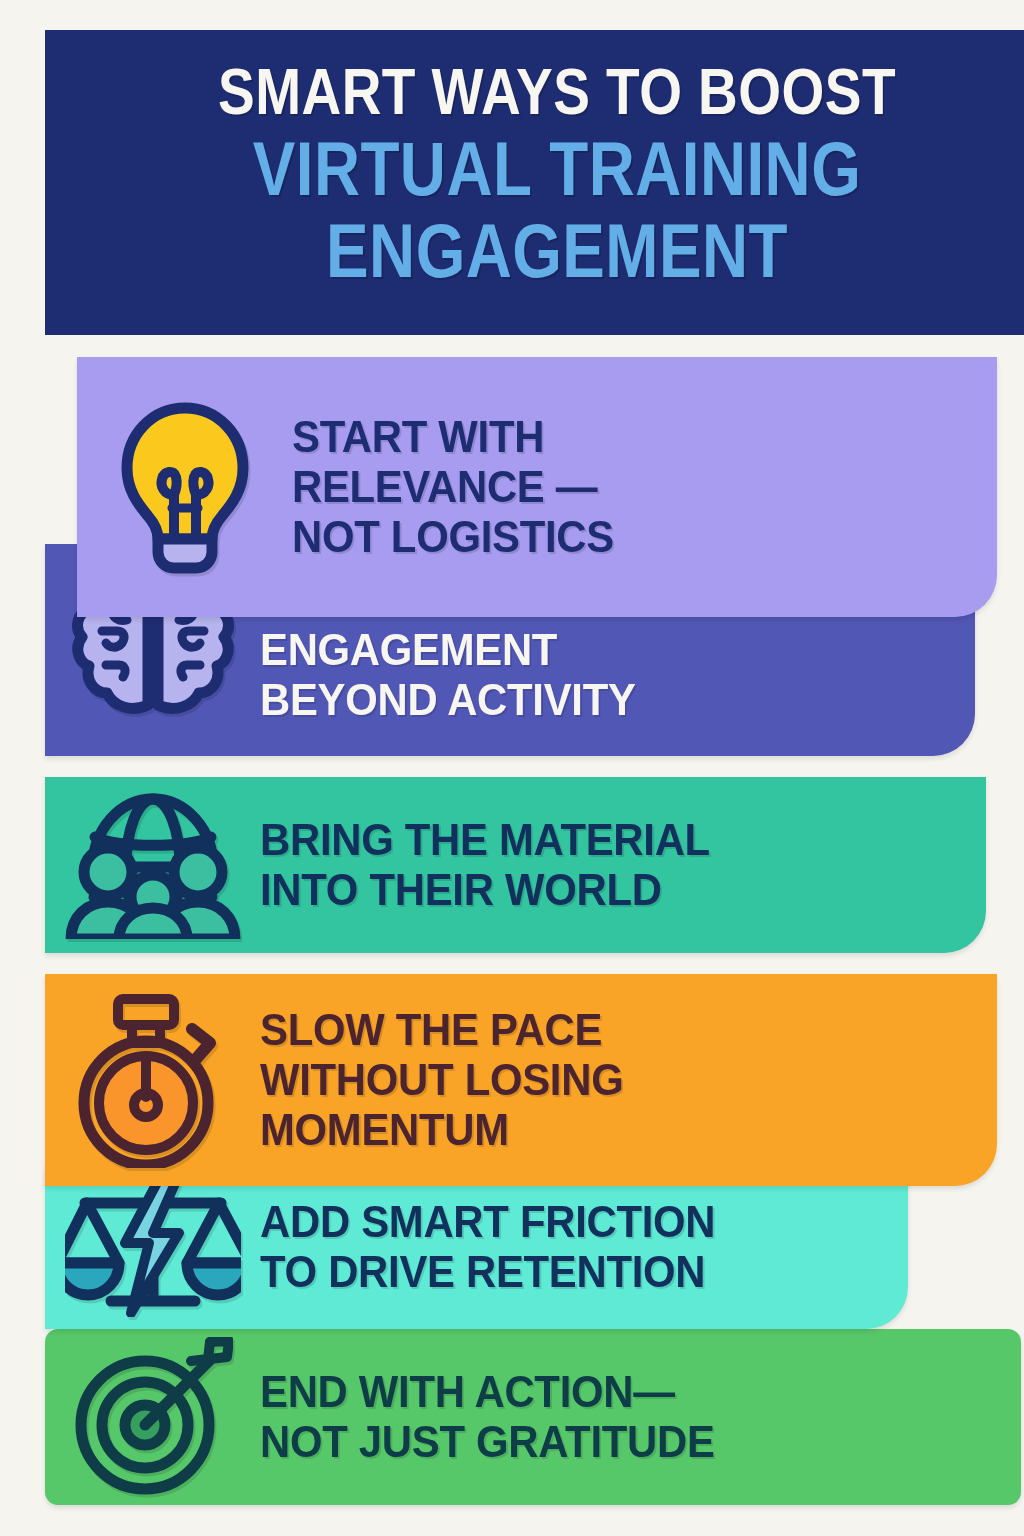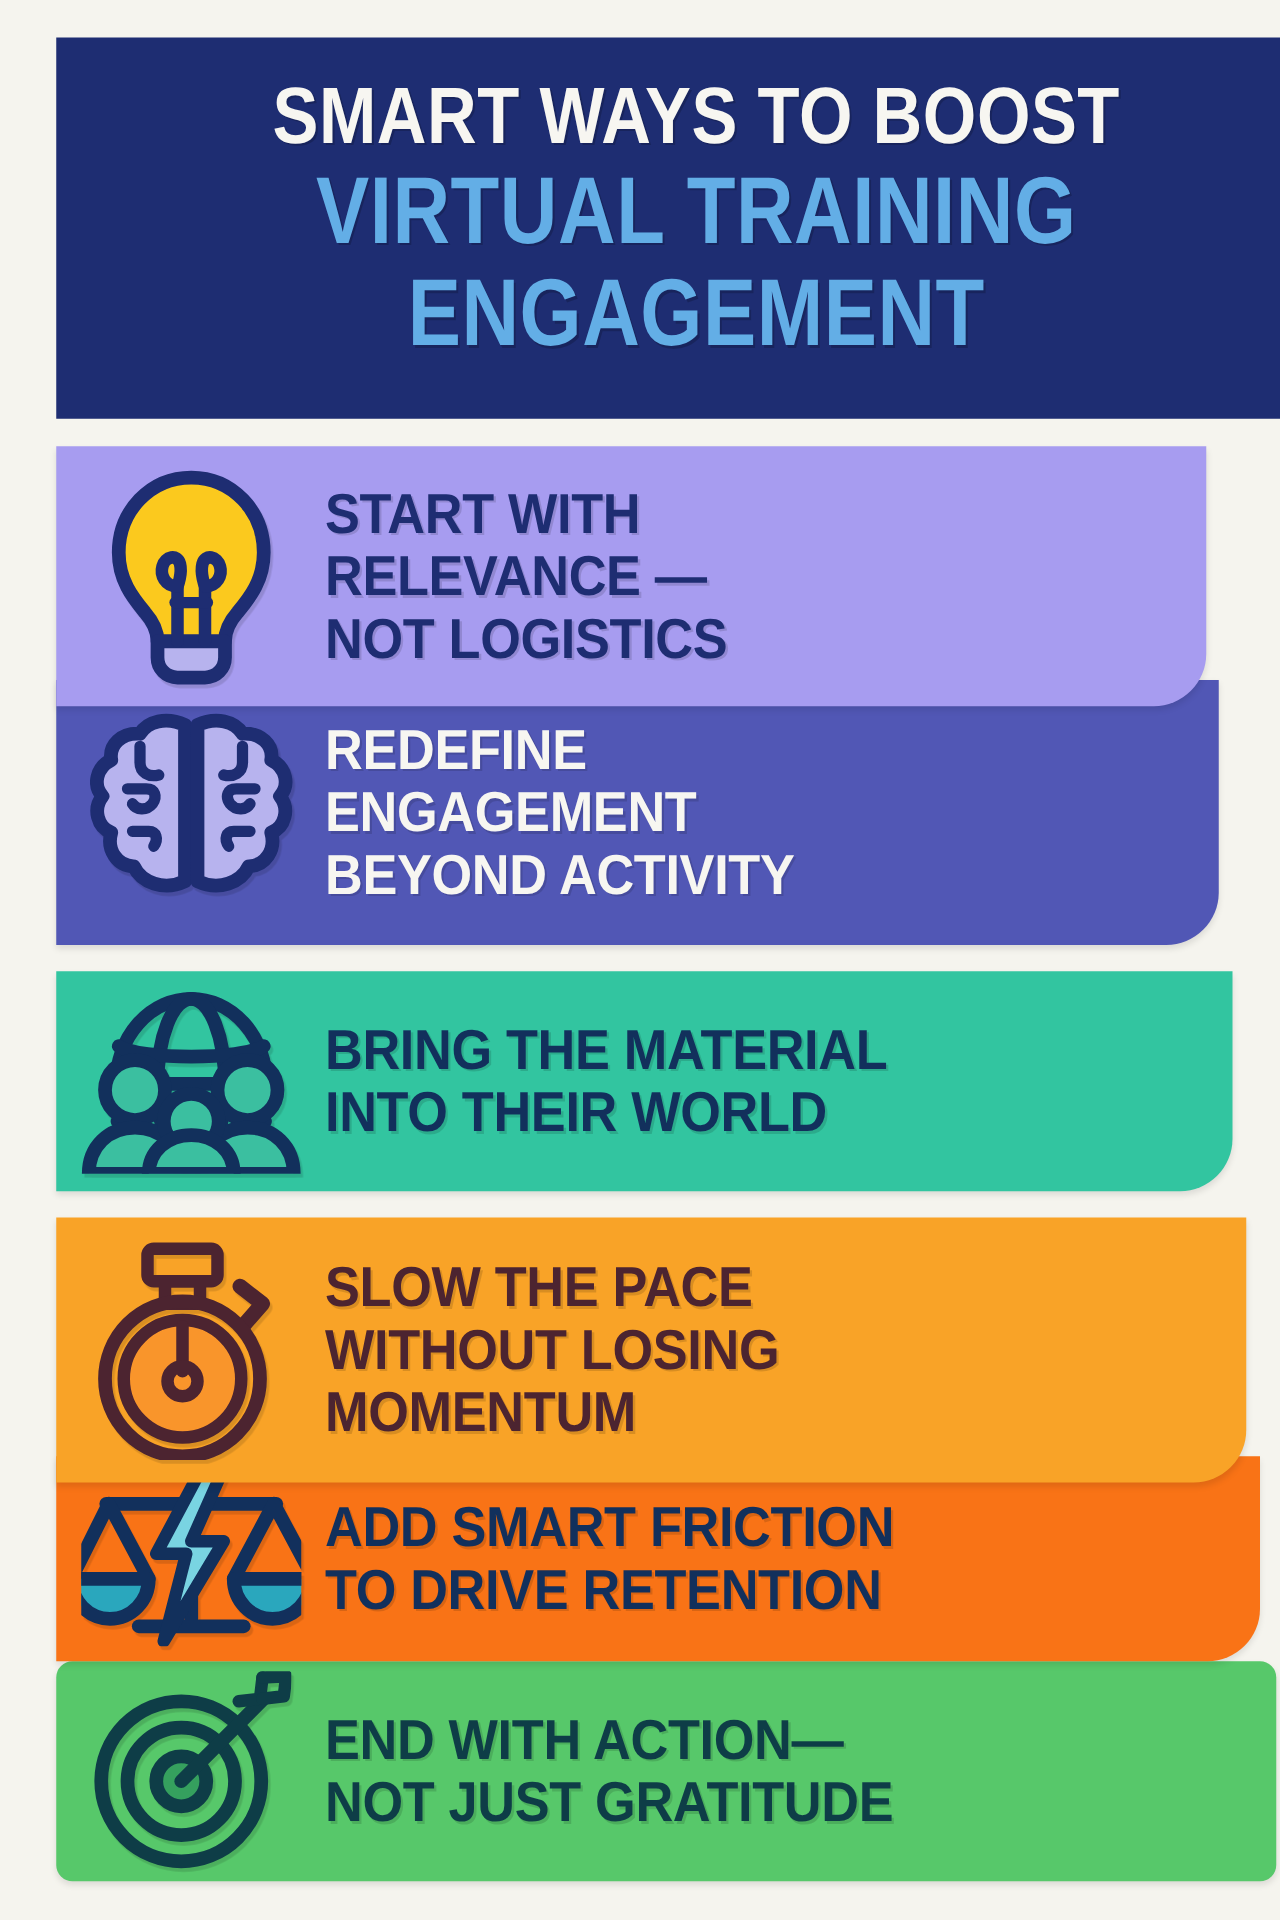--- a/index.html
+++ b/index.html
@@ -99,37 +99,37 @@
     font-size: 45px;
     line-height: 50px;
     letter-spacing: -0.3px;
     transform: scaleX(0.93);
     transform-origin: left center;
     text-shadow: 2px 2px 0 rgba(0,0,0,0.13);
     padding-right: 10px;
   }
 
   
-  #row-1 { top: 357px;  width: 920px;  height: 208px; background: #a79cf0; z-index: 6; }
+  #row-1 { top: 357px;  width: 920px;  height: 260px; background: #a79cf0; z-index: 6; margin-left: 32px; }
   #row-1 .row-text { color: #1e2d72; }
 
   
   #row-2 { top: 544px;  width: 930px;  height: 212px; background: #5157b5; z-index: 5; }
   #row-2 .row-text { color: #f7f6f1; }
 
   
   #row-3 { top: 777px;  width: 941px;  height: 176px; background: #32c5a0; z-index: 4; }
   #row-3 .row-text { color: #12305c; }
 
   
   #row-4 { top: 953px;  width: 952px;  height: 212px; background: #f9a327; z-index: 3; margin-top: 21px; }
   #row-4 .row-text { color: #4c2430; }
 
   
-  #row-5 { top: 1165px; width: 963px;  height: 164px; background: #f97316; z-index: 2; }
+  #row-5 { top: 1165px; width: 863px;  height: 164px; background: #5eead4; z-index: 2; }
   #row-5 .row-text { color: #12305c; }
 
   
   #row-6 { top: 1329px; width: 976px;  height: 176px; background: #57c86a; z-index: 1;
            border-bottom-right-radius: 0; border-radius: 13px; }
   #row-6 .row-text { color: #0e3d47; }
 </style>
 </head>
 <body>
 

